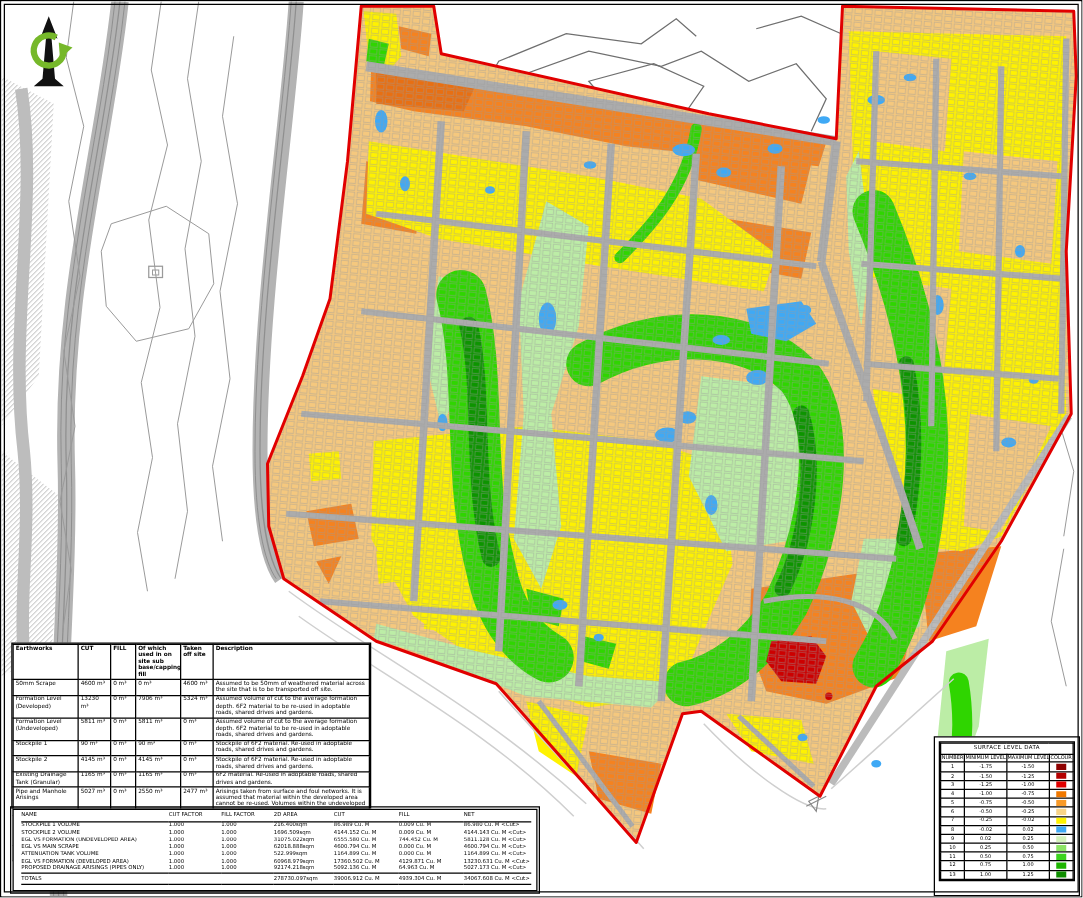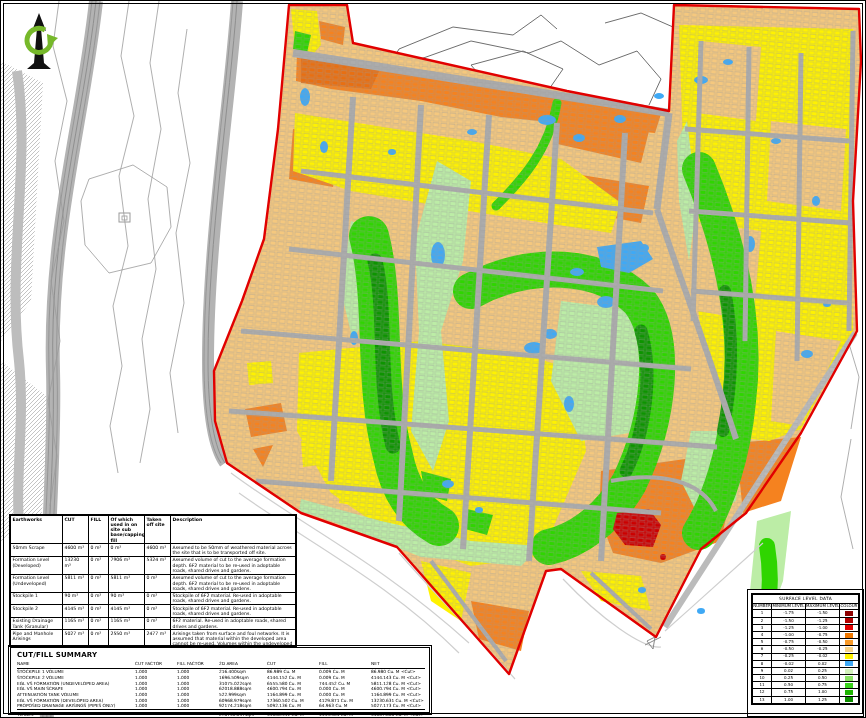--- a/index.html
+++ b/index.html
@@ -334,21 +334,20 @@
             <td>0 m³</td>
             <td>21667 m³</td>
             <td>15101 m³</td>
             <td></td>
       </tr>
     </tbody>
   </table>
 </div>
 
 <div class="panel outline2" id="summary" style="left:9px;top:646px;width:420px;height:66px">
-  <div class="ttl">CUT/FILL SUMMARY</div>
   <table class="sum">
     <colgroup>
           <col style="width:118px">
           <col style="width:42px">
           <col style="width:42px">
           <col style="width:48px">
           <col style="width:52px">
           <col style="width:52px">
           <col style="width:54px">
         </colgroup>

